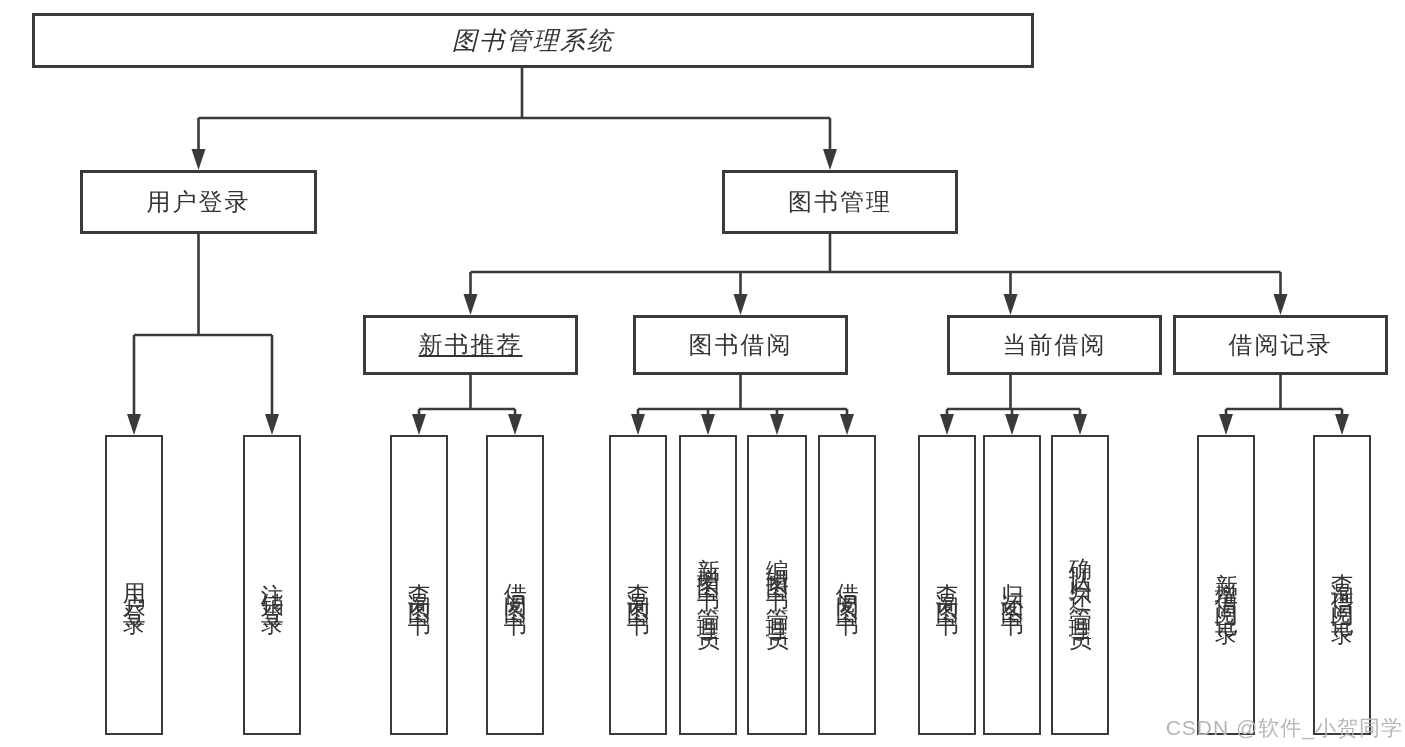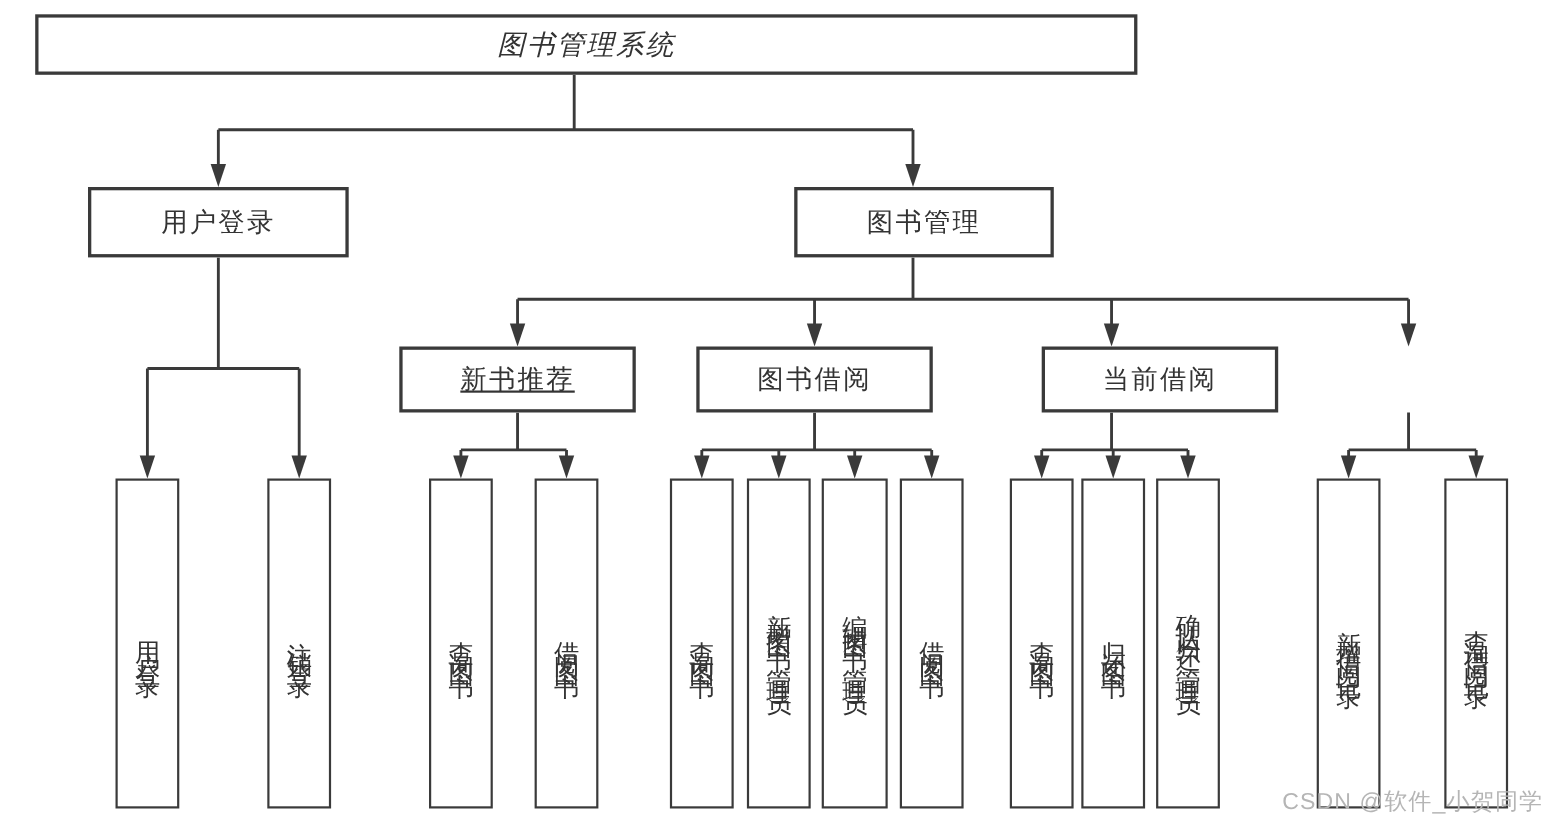--- a/index.html
+++ b/index.html
@@ -108,20 +108,21 @@
   </svg>
 
   <div class="box root" style="left:32px; top:13px; width:1002px; height:55px;font-style:italic;">图书管理系统</div>
 
   <div class="box" style="left:80px; top:170px; width:237px; height:64px;">用户登录</div>
   <div class="box" style="left:712px; top:170px; width:236px; height:64px;margin-left:10px;">图书管理</div>
 
   <div class="box" style="left:363px; top:315px; width:215px; height:60px;text-decoration:underline;">新书推荐</div>
   <div class="box" style="left:633px; top:315px; width:215px; height:60px;">图书借阅</div>
   <div class="box" style="left:903px; top:315px; width:215px; height:60px;margin-left:44px;">当前借阅</div>
+  <div class="box" style="left:1173px; top:315px; width:215px; height:60px;">借阅记录</div>
 
   <div class="leaf" style="left:105px; top:435px; width:58px; height:300px;">
     <span class="vtext">用户登录</span>
   </div>
   <div class="leaf" style="left:243px; top:435px; width:58px; height:300px;">
     <span class="vtext">注销登录</span>
   </div>
 
   <div class="leaf" style="left:390px; top:435px; width:58px; height:300px;">
     <span class="vtext">查询图书</span>

